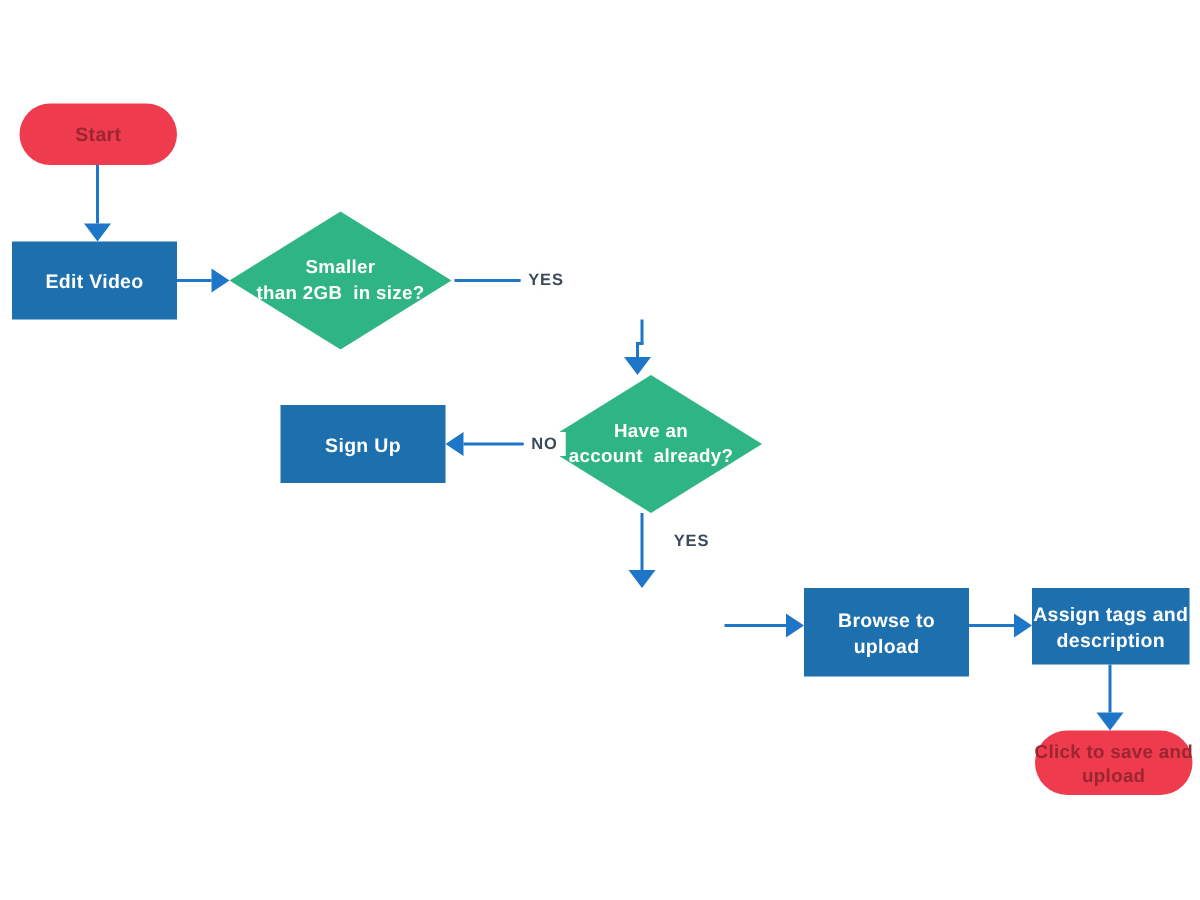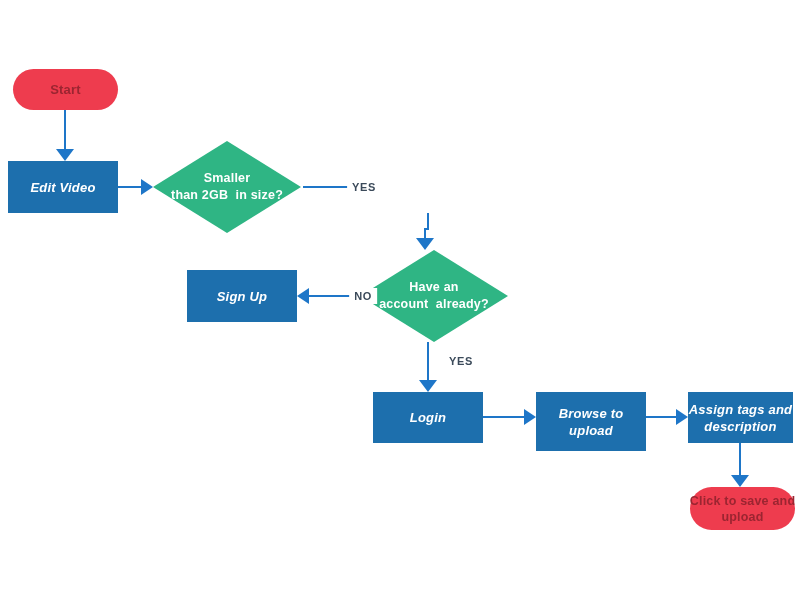--- a/index.html
+++ b/index.html
@@ -16,21 +16,21 @@
   .canvas{
     position:relative;width:800px;height:600px;background:var(--bg);
     overflow:hidden;font-family:"Liberation Sans",sans-serif;
   }
   .node{
     position:absolute;display:flex;flex-direction:column;align-items:center;justify-content:center;
     text-align:right;color:var(--shape-text);font-weight:700;box-sizing:border-box;
   }
   .node .line{display:block;}
   .pre{white-space:pre;}
-  .process{background:var(--process-fill);font-size:13px;letter-spacing:.2px;line-height:17px;font-style:italic;}
+  .process{background:var(--process-fill);font-size:13px;letter-spacing:.2px;line-height:17px;}
   .decision{
     background:var(--decision-fill);font-size:12.5px;letter-spacing:.2px;line-height:17px;
     clip-path:polygon(50% 0,100% 50%,50% 100%,0 50%);
   }
   .terminator{
     background:var(--terminator-fill);color:var(--terminator-text);
     border-radius:22px;font-size:13px;letter-spacing:.2px;line-height:16px;
   }
   .terminator.small{font-size:12.5px;}
   .vline{position:absolute;width:2px;background:var(--conn);}
@@ -66,23 +66,20 @@
 
   <div class="node decision" style="left:360px;top:250px;width:148px;height:92px">
     <span class="line pre">Have an</span>
     <span class="line pre">account  already?</span>
   </div>
 
   <div class="node process" style="left:187px;top:270px;width:110px;height:52px">
     <span class="line pre">Sign Up</span>
   </div>
 
-  <div class="node process" style="left:373px;top:392px;width:110px;height:51px">
-    <span class="line pre">Login</span>
-  </div>
 
   <div class="node process" style="left:536px;top:392px;width:110px;height:59px">
     <span class="line pre">Browse to</span>
     <span class="line pre">upload</span>
   </div>
 
   <div class="node process" style="left:688px;top:392px;width:105px;height:51px">
     <span class="line pre">Assign tags and</span>
     <span class="line pre">description</span>
   </div>

